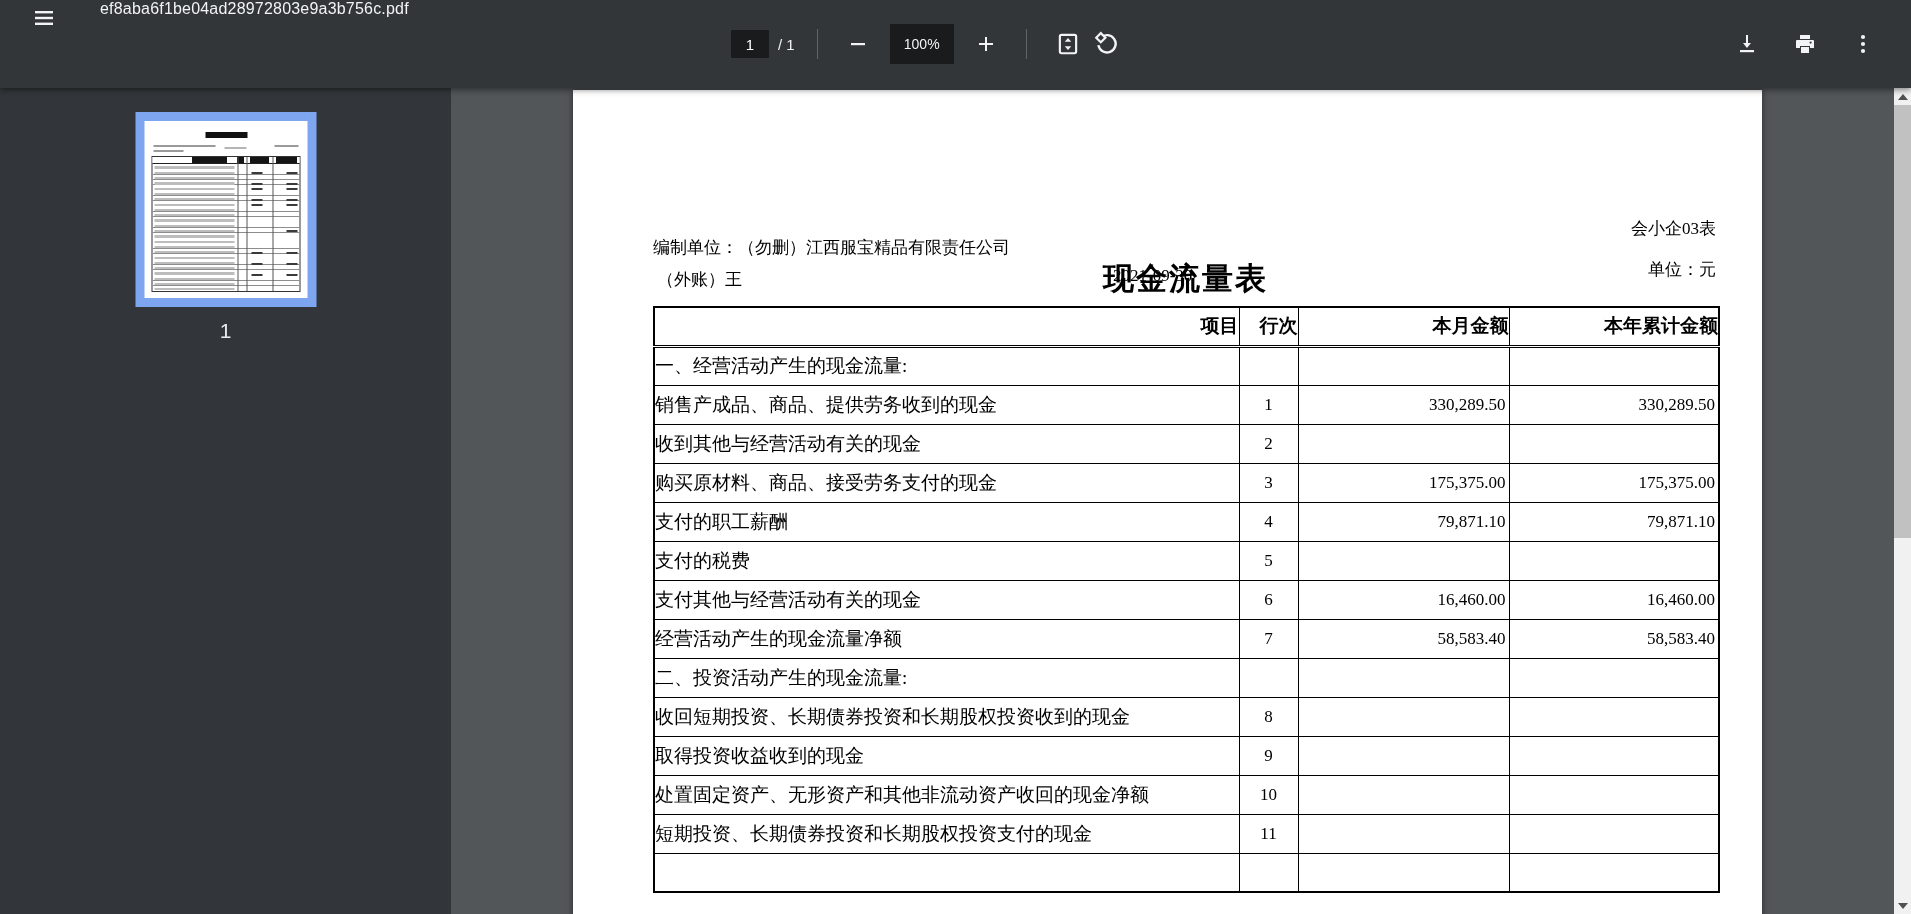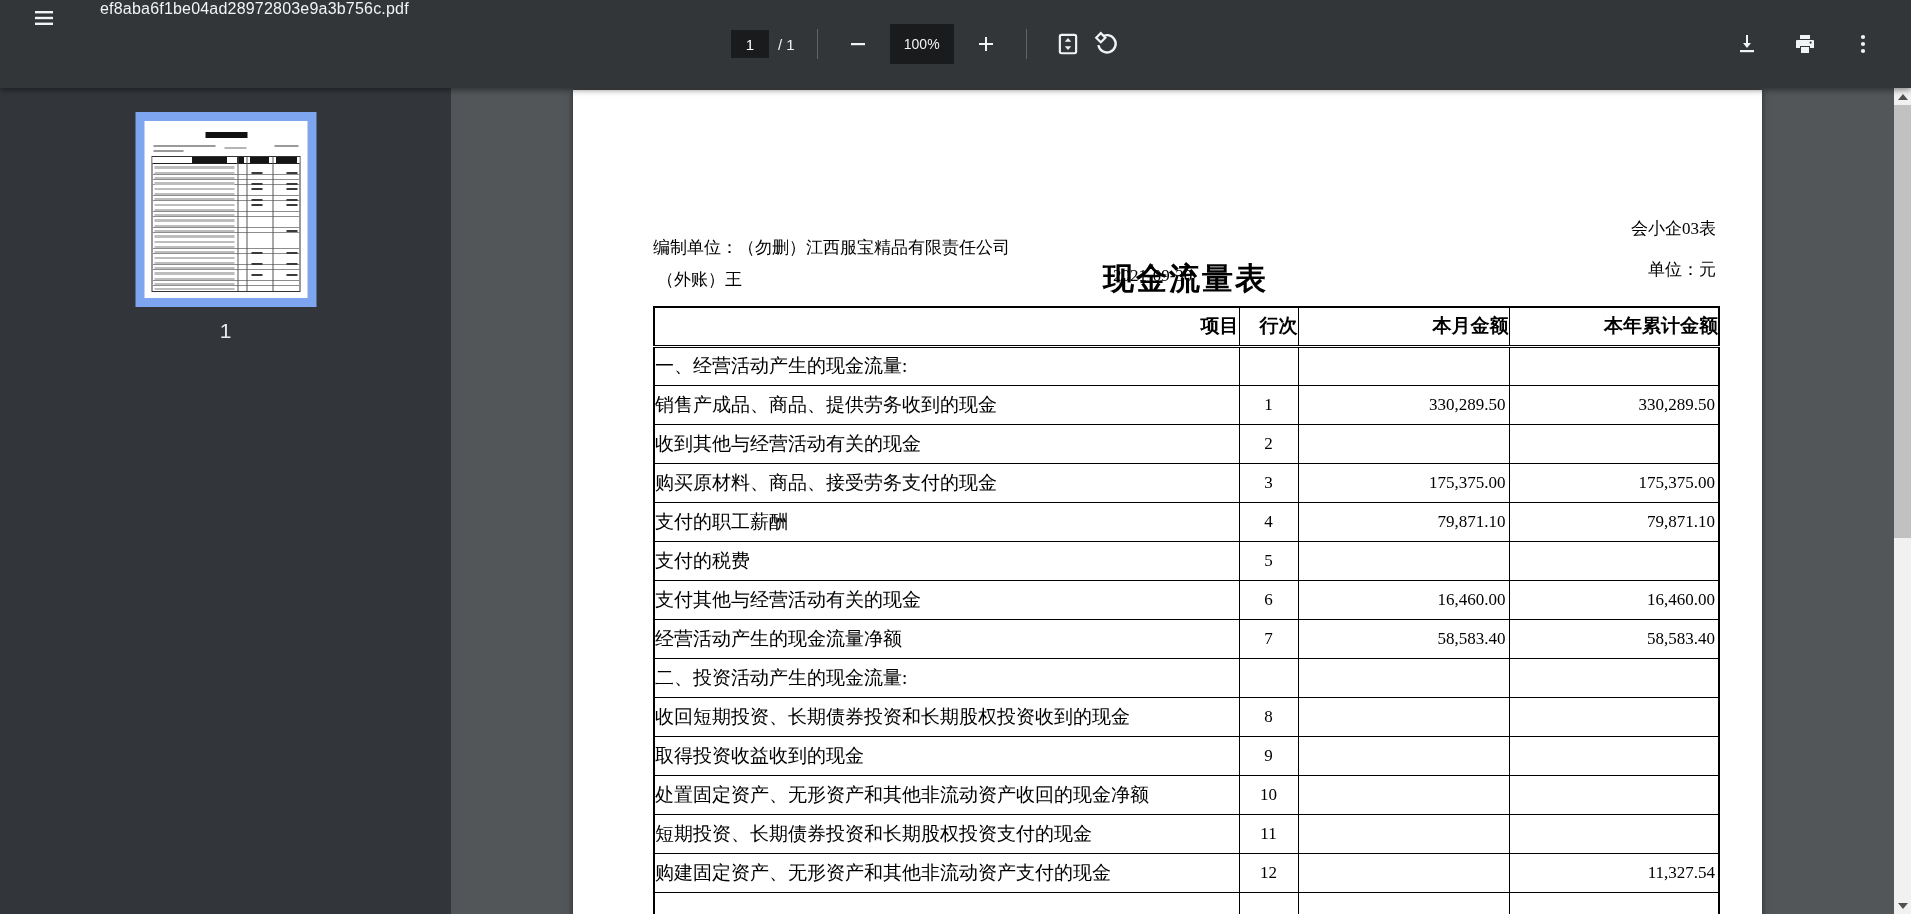--- a/index.html
+++ b/index.html
@@ -312,26 +312,20 @@
               <td class="num"></td>
             </tr>
 
             <tr>
               <td class="c-item">短期投资、长期债券投资和长期股权投资支付的现金</td>
               <td class="c-line">11</td>
               <td class="num"></td>
               <td class="num"></td>
             </tr>
 
-            <tr>
-              <td class="c-item">购建固定资产、无形资产和其他非流动资产支付的现金</td>
-              <td class="c-line">12</td>
-              <td class="num"></td>
-              <td class="num">11,327.54</td>
-            </tr>
 
             <tr>
               <td class="c-item"></td>
               <td class="c-line"></td>
               <td class="num"></td>
               <td class="num"></td>
             </tr>
           </tbody>
       </table>
     </div>

